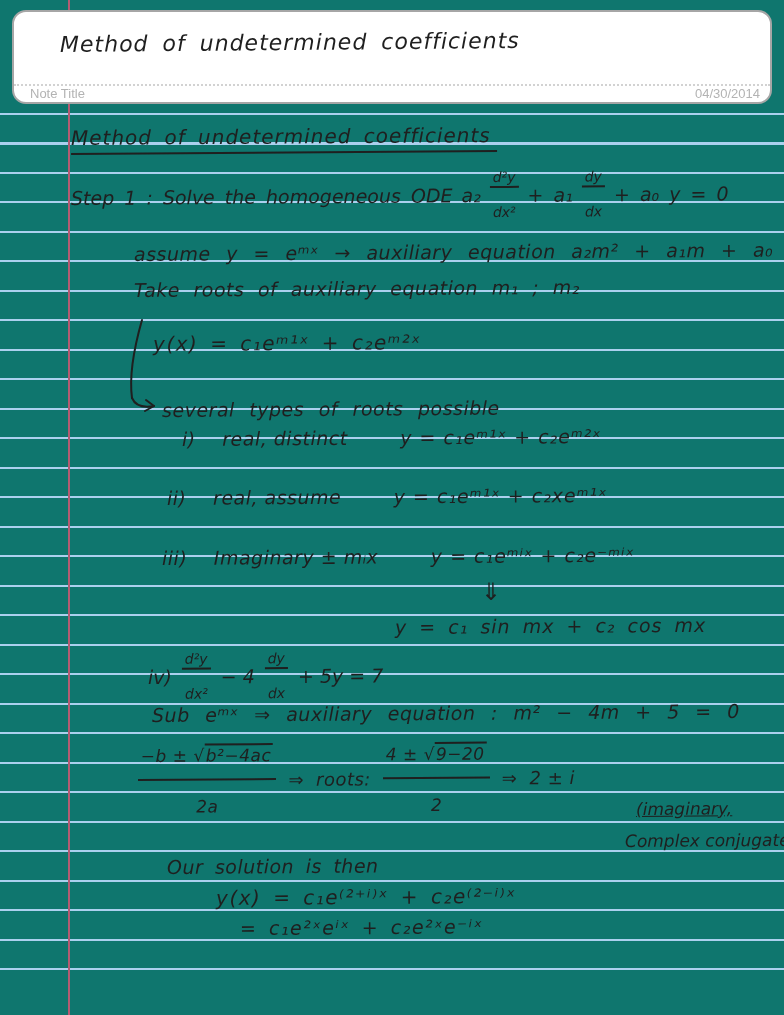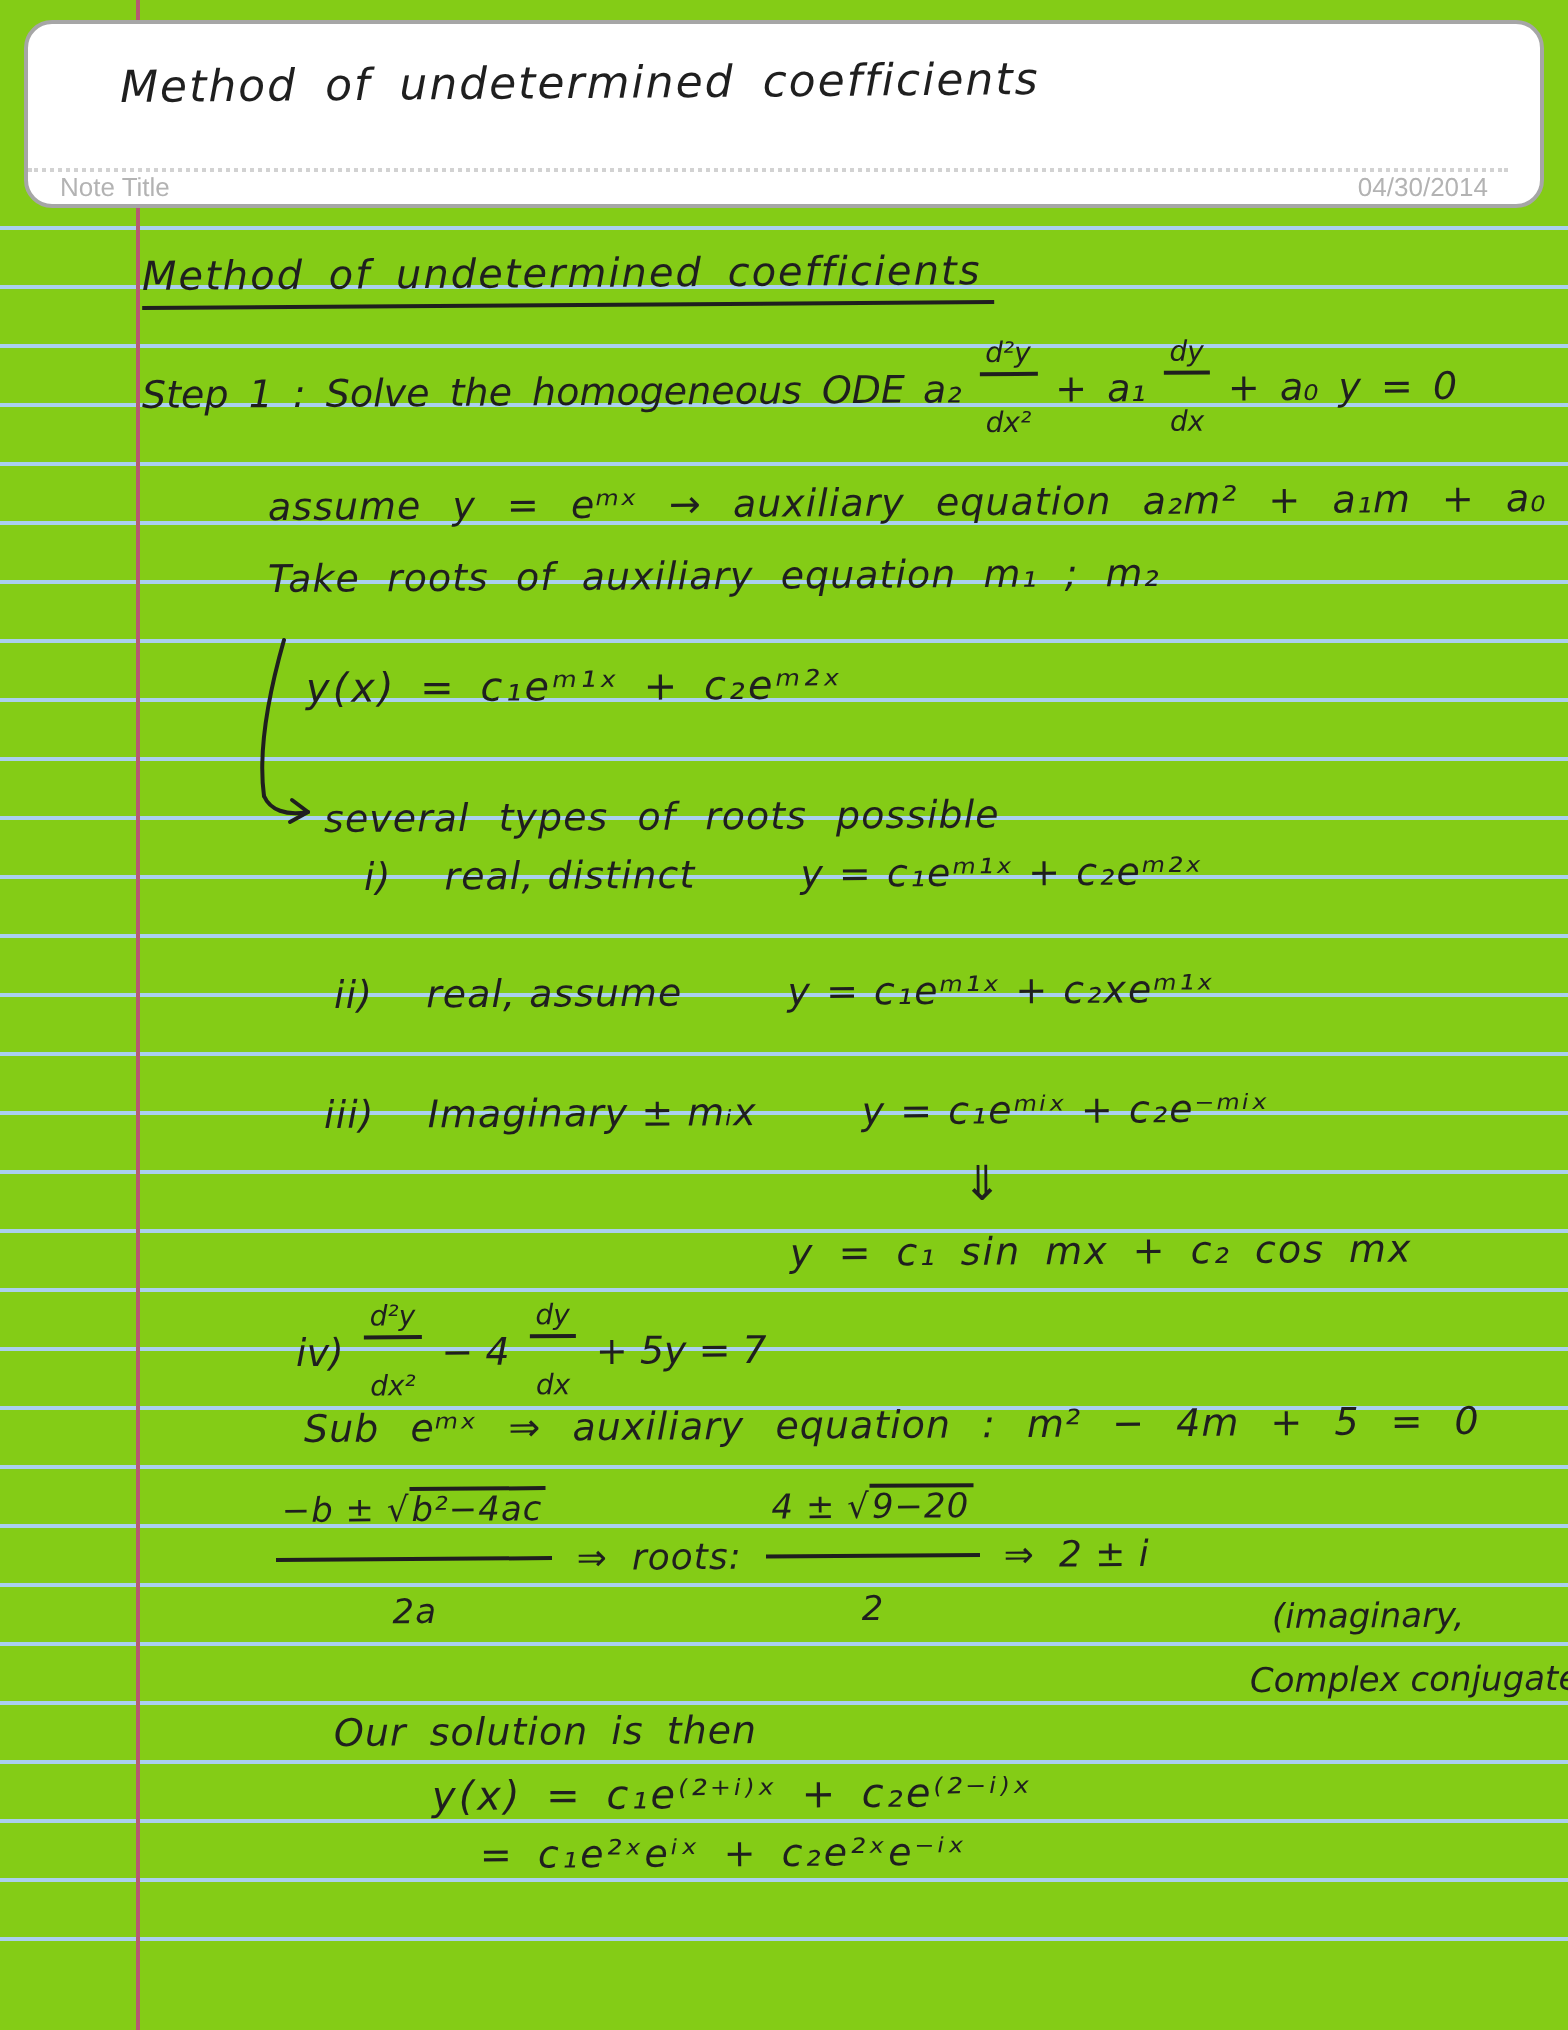--- a/index.html
+++ b/index.html
@@ -1,17 +1,17 @@
 <!DOCTYPE html>
 <html><head>
 <meta charset="utf-8">
 <style>
   html,body{margin:0;padding:0;background:#ffffff;}
   .page{
-    position:relative;width:784px;height:1015px;background:#84cc16;
+    position:relative;width:784px;height:1015px;background:#0f766e;
     overflow:hidden;font-family:"DejaVu Sans",sans-serif;
   }
   
   .rules{
     position:absolute;left:0;top:113px;width:784px;height:858px;
     background:repeating-linear-gradient(to bottom,
       #abd0ee 0px,#abd0ee 2px,transparent 2px,transparent 29.5px);
     pointer-events:none;
   }
   .margin-tick{position:absolute;left:68px;top:0;width:2px;height:11px;background:#b55b72;}
@@ -21,21 +21,21 @@
   .titlebox{
     position:absolute;left:12px;top:10px;width:760px;height:94px;
     border:2px solid #a6a6a6;border-radius:14px;background:#ffffff;box-sizing:border-box;
   }
   .titlebox-title{
     position:absolute;left:46px;top:18px;
     font-style:italic;font-size:22px;color:#1f1f1f;letter-spacing:1px;word-spacing:6px;
     transform:rotate(-0.5deg);white-space:nowrap;
   }
   .titlebox-footer{
-    position:absolute;left:0;right:16px;bottom:0;height:15px;
+    position:absolute;left:0;right:0;bottom:0;height:15px;
     border-top:2px dotted #d2d2d2;display:flex;justify-content:space-between;
     align-items:flex-end;padding:0 10px 1px 16px;
     font-family:"Liberation Sans",sans-serif;font-size:13px;color:#b3b3b3;
   }
 
   
   .hw{
     position:absolute;font-style:italic;color:#1f1f1f;white-space:nowrap;
     font-family:"DejaVu Sans",sans-serif;transform:rotate(-0.4deg);transform-origin:left center;
   }
@@ -59,21 +59,21 @@
   .caserow .case-name{margin-left:20px;}
   .caserow .case-eq{margin-left:46px;letter-spacing:1px;}
   .darrow{left:481px;top:578px;font-size:24px;}
   .sincos{left:395px;top:616px;font-size:19px;word-spacing:5px;letter-spacing:1px;}
   .example{left:148px;top:652px;font-size:19px;display:flex;align-items:center;gap:10px;}
   .subline{left:152px;top:704px;font-size:19px;word-spacing:9px;letter-spacing:.5px;}
   .quad{left:138px;top:744px;font-size:18px;display:flex;align-items:center;gap:12px;letter-spacing:.5px;}
   .quad .frac{font-size:17px;}
   .sqrt-sign{display:inline-block;}
   .rad{display:inline-block;border-top:2px solid #1f1f1f;padding:1px 2px 12px 1px;}
-  .imag1{left:636px;top:799px;font-size:17px;}
+  .imag1{left:636px;top:799px;font-size:17px;text-decoration:underline;}
   .imag2{left:625px;top:831px;font-size:17px;}
   .solintro{left:167px;top:856px;font-size:19px;word-spacing:5px;letter-spacing:.5px;}
   .sol1{left:216px;top:886px;font-size:20px;letter-spacing:1.5px;word-spacing:4px;}
   .sol2{left:240px;top:917px;font-size:19px;letter-spacing:1.5px;word-spacing:4px;}
 </style>
 </head>
 <body>
 
 <div class="page">
 

